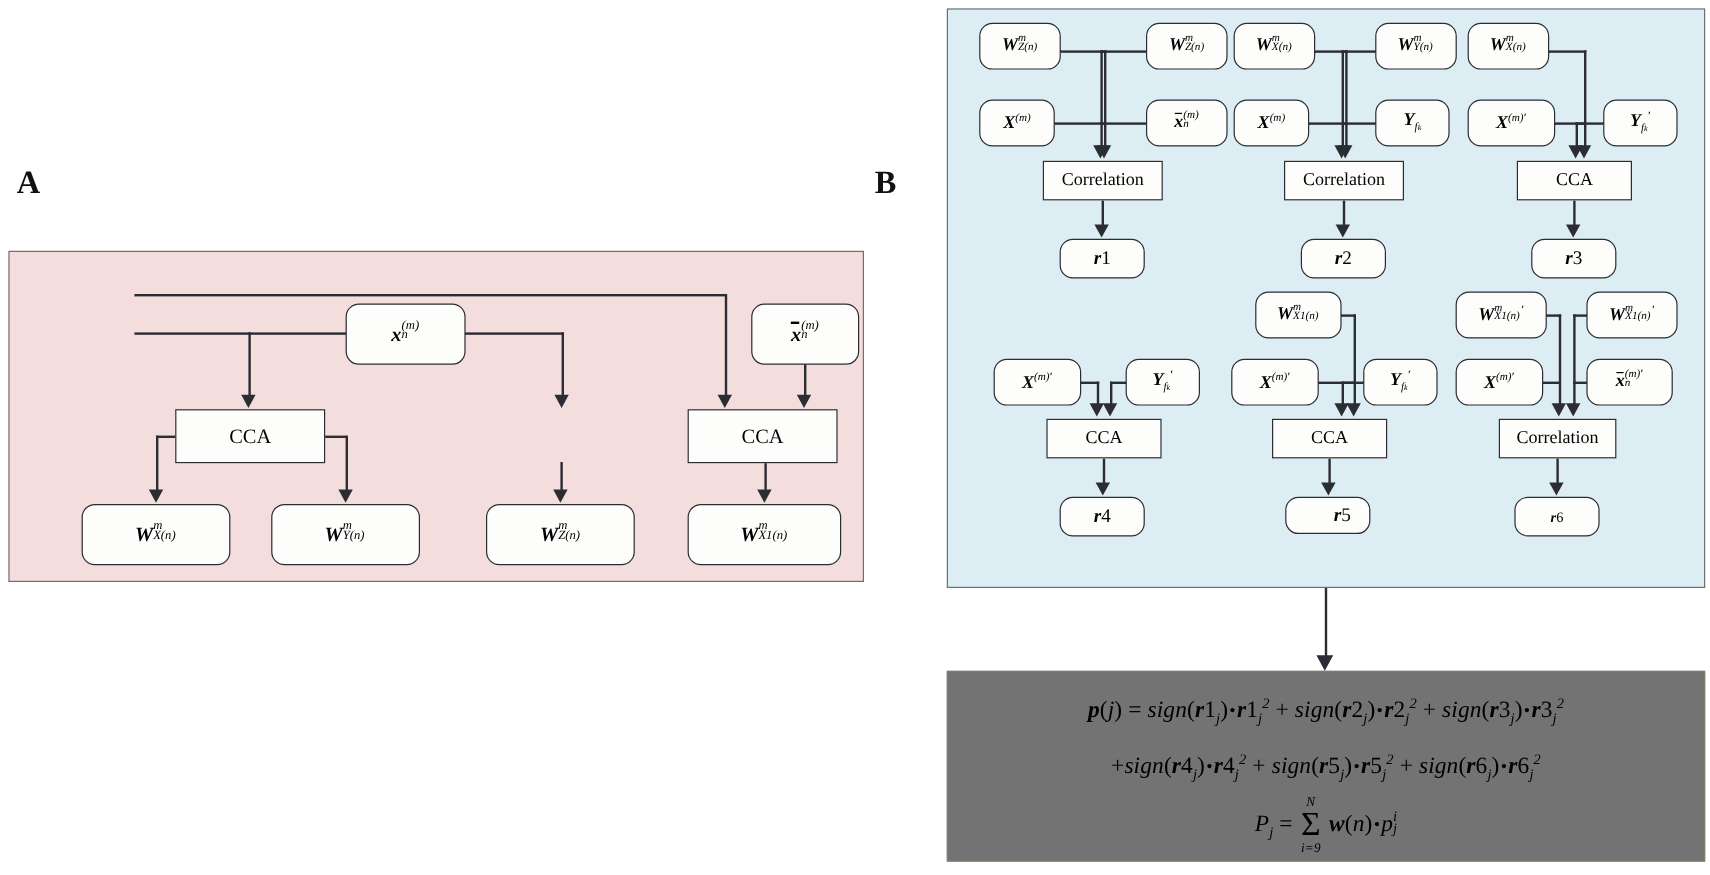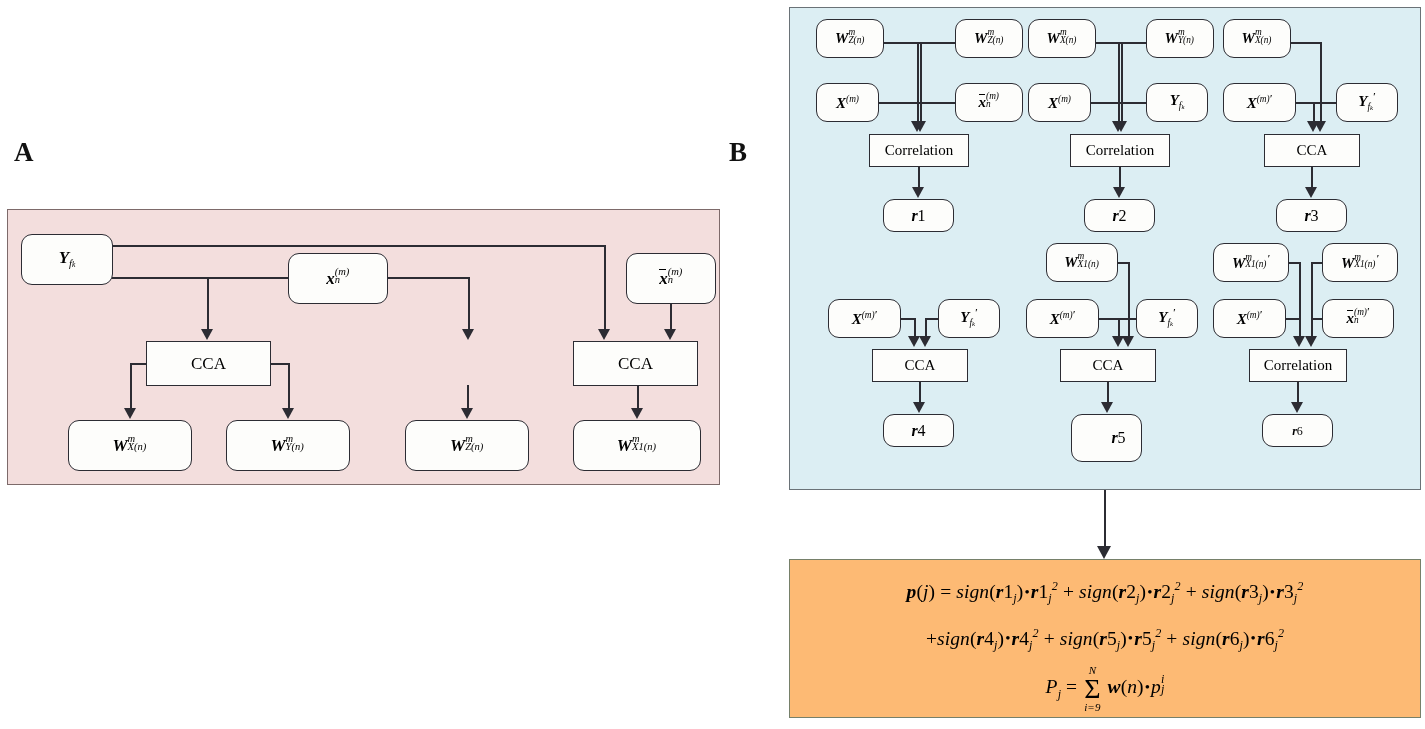--- a/index.html
+++ b/index.html
@@ -23,21 +23,21 @@
   }
 
   
   .panel{
     position:absolute;
     box-sizing:border-box;
     border:1.5px solid #6b6b6b;
   }
   .panel-a{background:#f3dedd;border-color:#7d6a6a;}
   .panel-b{background:#dceef3;border-color:#6a7277;}
-  .panel-green{background:#fdba74;border-color:#76806a;padding-left:24px;}
+  .panel-green{background:#737373;border-color:#76806a;padding-left:24px;}
 
   
   .node{
     position:absolute;
     box-sizing:border-box;
     background:#fdfdfb;
     border:1.6px solid #2c2c33;
     display:flex;
     align-items:center;
     justify-content:center;
@@ -118,23 +118,20 @@
 </head>
 <body>
 
 <div class="stage">
 
   <div class="panel-letter" style="left:14px;top:139px;">A</div>
   <div class="panel-letter" style="left:729px;top:139px;">B</div>
 
   <div class="panel panel-a" style="left:7px;top:209px;width:713px;height:276px;"></div>
 
-  <div class="node round" style="left:21px;top:234px;width:92px;height:51px;">
-    <span class="lbl"><span class="mi">Y</span><span class="sub"><span class="mu">f</span><span style="font-size:0.72em"><span class="mu">k</span></span></span></span>
-  </div>
 
   <div class="node round" style="left:288px;top:253px;width:100px;height:51px;">
     <span class="lbl"><span class="mi">x</span><span class="stack"><span class="up">(<span class="mu">m</span>)</span><span class="dn"><span class="mu">n</span></span><span class="pad">(m)</span></span></span>
   </div>
 
   <div class="node round" style="left:626px;top:253px;width:90px;height:51px;">
     <span class="lbl"><span class="ovb"><span class="bar"></span><span class="mi">x</span></span><span class="stack"><span class="up">(<span class="mu">m</span>)</span><span class="dn"><span class="mu">n</span></span><span class="pad">(m)</span></span></span>
   </div>
 
   <div class="node rect op" style="left:146px;top:341px;width:125px;height:45px;">
@@ -302,21 +299,21 @@
   </div>
   <div class="node round small" style="left:1026px;top:299px;width:73px;height:39px;">
     <span class="lbl"><span class="mi">X</span><span class="sup">(<span class="mu">m</span>)<span class="prime">′</span></span></span>
   </div>
   <div class="node round small" style="left:1136px;top:299px;width:62px;height:39px;">
     <span class="lbl"><span class="mi">Y</span><span class="sub"><span class="mu">f</span><span style="font-size:0.72em"><span class="mu">k</span></span></span><span class="supb">′</span></span>
   </div>
   <div class="node rect op" style="left:1060px;top:349px;width:96px;height:33px;">
     <span class="lbl" style="font-size:15px">CCA</span>
   </div>
-  <div class="node round" style="left:1071px;top:414px;width:71px;height:48px;padding-left:24px;">
+  <div class="node round" style="left:1071px;top:414px;width:71px;height:31px;padding-left:24px;">
     <span class="lbl" style="font-size:16px"><span class="mi">r</span>5</span>
   </div>
 
   <div class="ln lnh" style="left:1117px;top:262px;width:13px;"></div>
   <div class="ln lnv" style="left:1128px;top:262px;height:76px;"></div>
   <div class="ln lnh" style="left:1098px;top:318px;width:31px;"></div>
   <div class="arrow" style="left:1122px;top:336px;"></div>
   <div class="ln lnh" style="left:1118px;top:318px;width:19px;"></div>
   <div class="ln lnv" style="left:1118px;top:318px;height:20px;"></div>
   <div class="arrow" style="left:1112px;top:336px;"></div>

